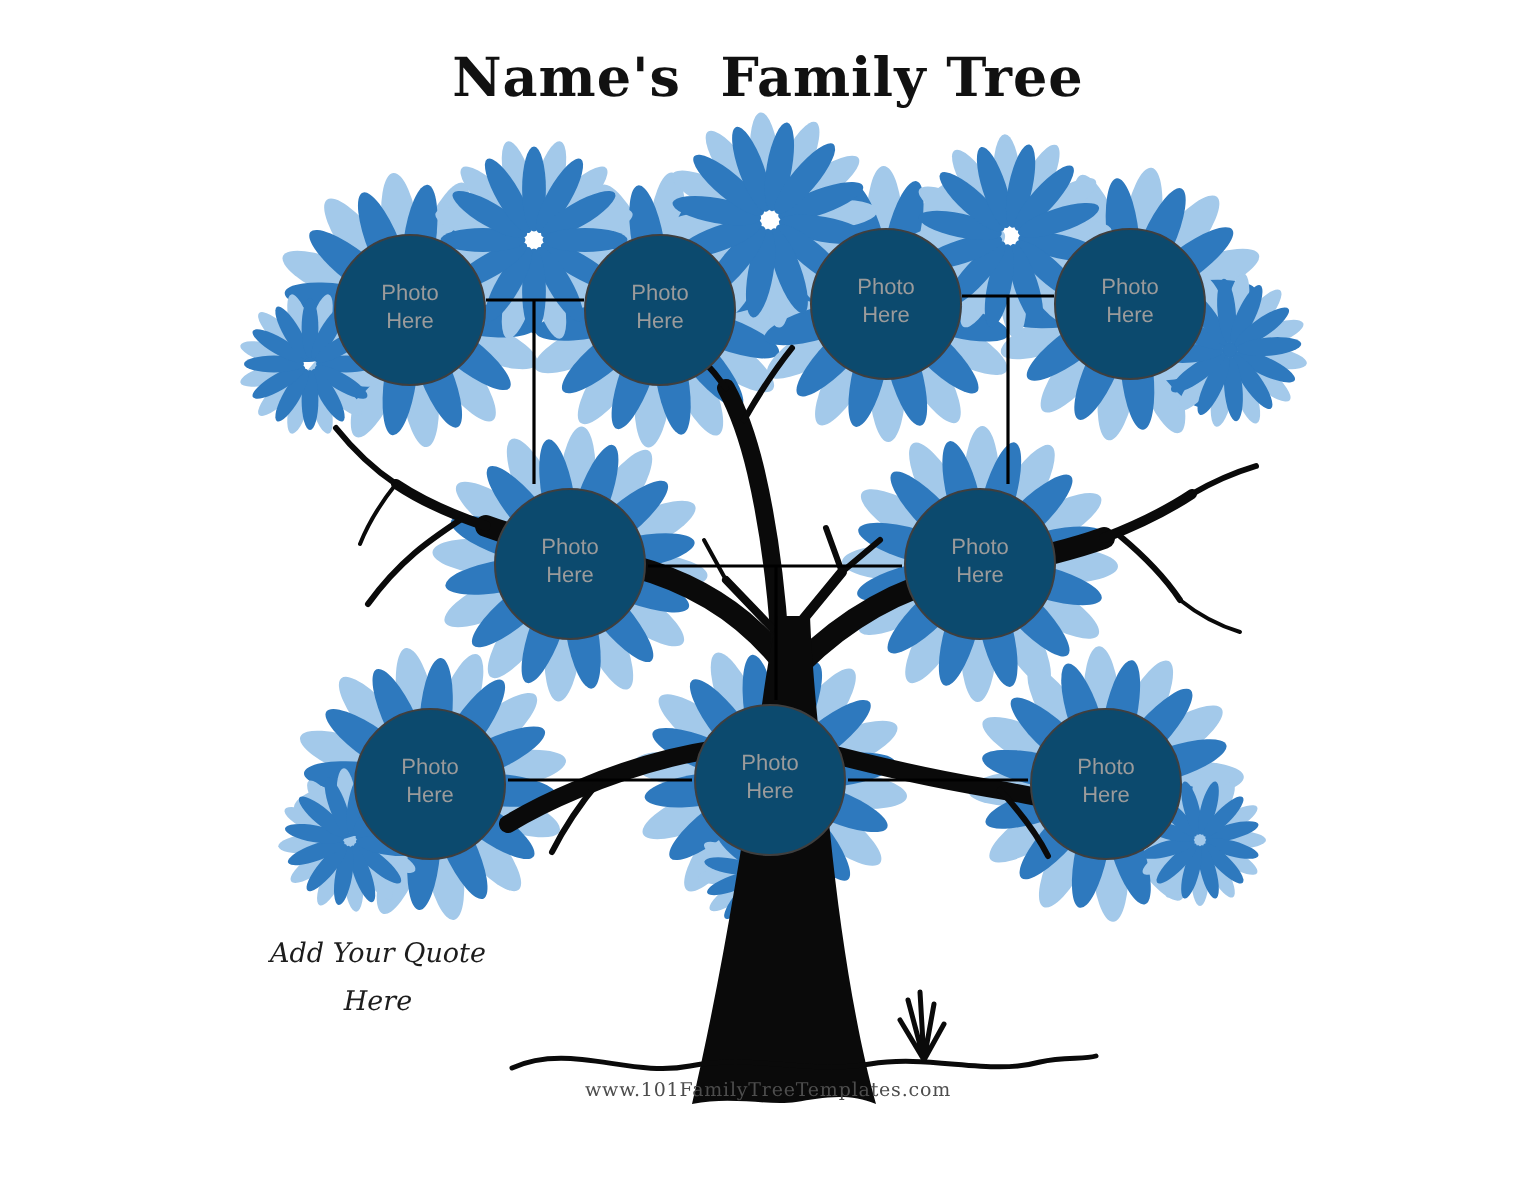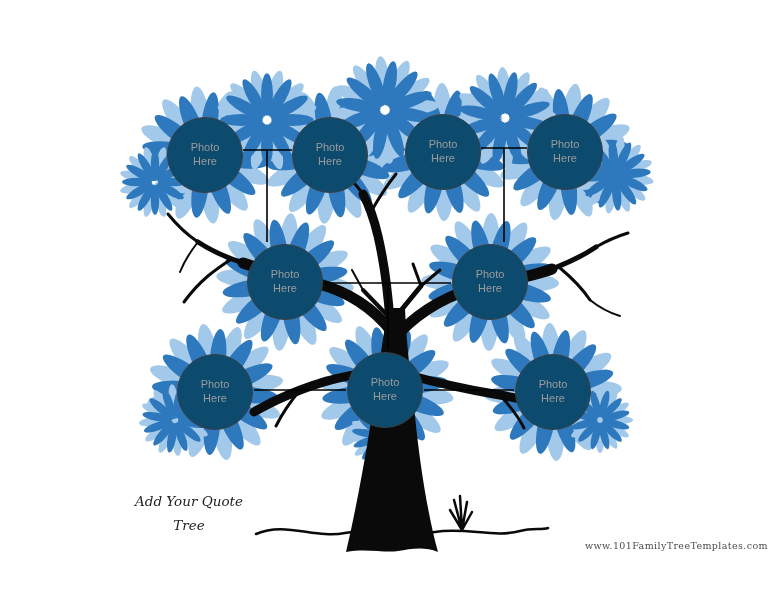--- a/index.html
+++ b/index.html
@@ -17,35 +17,36 @@
   .photo-slot{
     position:absolute;width:76px;height:76px;border-radius:50%;
     background:#0c4a6e;border:1.5px solid #3f3f3f;box-sizing:border-box;
     display:flex;align-items:center;justify-content:center;
     z-index:5;cursor:pointer;
   }
   .photo-label{
     width:42px;text-align:center;color:#9b9b9b;font-size:11px;line-height:1.25;
   }
   .quote{
-    position:absolute;left:133px;top:490px;width:112px;text-align:center;
+    position:absolute;left:133px;top:466px;width:112px;text-align:center;
     font-family:"DejaVu Serif",serif;font-style:italic;font-size:13.5px;
     color:#1d1d1d;line-height:1.75;z-index:4;
   }
   .website{
-    position:absolute;left:0;top:540px;width:100%;text-align:right;
+    position:absolute;left:0;top:540px;width:100%;text-align:center;
     font-family:"DejaVu Serif",serif;font-size:9.5px;letter-spacing:0.4px;
     color:#4d4d4d;z-index:4;
   }
 </style>
 </head>
 <body>
 
 <div class="canvas">
 
+  <h1 class="title">Name's  Family Tree</h1>
 
   <svg class="tree" viewBox="0 0 768 593" xmlns="http://www.w3.org/2000/svg">
     <defs>
       <ellipse id="pL" cx="33" cy="0" rx="27" ry="8"></ellipse>
       <ellipse id="pD" cx="30" cy="0" rx="25" ry="7"></ellipse>
       <g id="burst">
         <g fill="#A3C9EA">
           <use href="#pL" transform="rotate(15)"></use>
             <use href="#pL" transform="rotate(45)"></use>
           <use href="#pL" transform="rotate(75)"></use>
@@ -172,18 +173,18 @@
   </div>
   <div class="photo-slot" style="left:347px;top:352px">
     <span class="photo-label">Photo Here</span>
   </div>
   <div class="photo-slot" style="left:515px;top:354px">
     <span class="photo-label">Photo Here</span>
   </div>
 
   <div class="quote">
     <div>Add Your Quote</div>
-    <div>Tree</div>
+    <div>Here</div>
   </div>
 
   <div class="website">www.101FamilyTreeTemplates.com</div>
 
 </div>
 
 </body></html>

